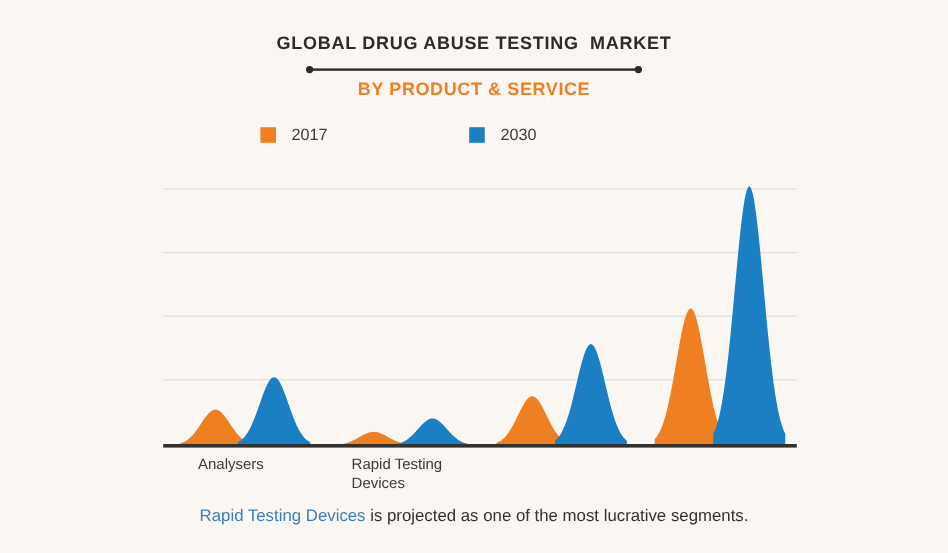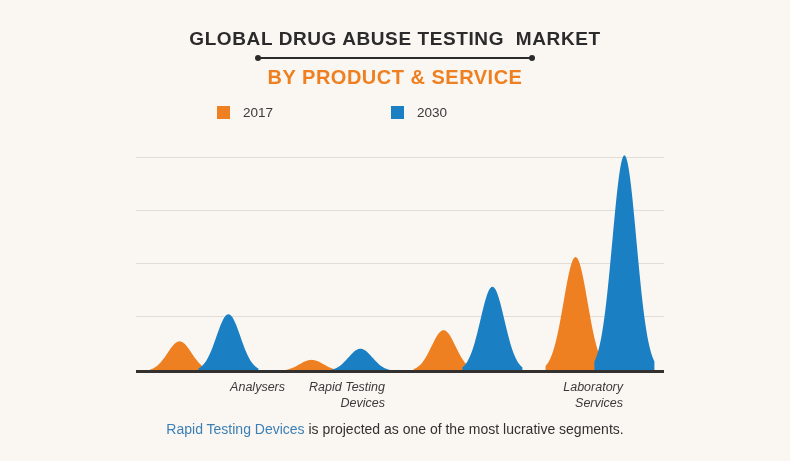--- a/index.html
+++ b/index.html
@@ -20,21 +20,21 @@
     background: #faf7f3;
   }
 
   
   #title {
     position: absolute;
     left: 0;
     top: 28px;
     width: 790px;
     text-align: center;
-    font-size: 19px;
+    font-size: 15px;
     font-weight: bold;
     letter-spacing: 0.6px;
     color: #2b2b2b;
     white-space: pre;
   }
   #divider {
     position: absolute;
     left: 255px;
     top: 53px;
     width: 280px;
@@ -58,21 +58,21 @@
   }
   #divider .dot.left  { left: 0; }
   #divider .dot.right { right: 0; }
 
   #subtitle {
     position: absolute;
     left: 0;
     top: 66px;
     width: 790px;
     text-align: center;
-    font-size: 20px;
+    font-size: 15px;
     font-weight: bold;
     letter-spacing: 0.5px;
     color: #ef8022;
   }
 
   
   #legend {
     position: absolute;
     left: 0;
     top: 105px;
@@ -131,27 +131,26 @@
   #categories {
     position: absolute;
     left: 136px;
     top: 379px;
     width: 528px;
     height: 40px;
   }
   .cat-label {
     position: absolute;
     top: 0;
-    text-align: right;
+    text-align: left;
     font-size: 12.5px;
     line-height: 16px;
     color: #3a3a3a;
     transform: translateX(-50%);
     width: 120px;
-    font-style: italic;
   }
 
   
   #caption {
     position: absolute;
     left: 0;
     top: 421px;
     width: 790px;
     text-align: center;
     font-size: 14px;
@@ -201,20 +200,19 @@
         <path d="M 194.40,221 L 194.40,220.02 L 195.40,219.80 L 196.40,219.54 L 197.40,219.23 L 198.40,218.87 L 199.40,218.46 L 200.40,217.99 L 201.40,217.45 L 202.40,216.85 L 203.40,216.19 L 204.40,215.45 L 205.40,214.64 L 206.40,213.77 L 207.40,212.84 L 208.40,211.85 L 209.40,210.81 L 210.40,209.73 L 211.40,208.62 L 212.40,207.50 L 213.40,206.38 L 214.40,205.27 L 215.40,204.20 L 216.40,203.18 L 217.40,202.22 L 218.40,201.36 L 219.40,200.59 L 220.40,199.94 L 221.40,199.42 L 222.40,199.05 L 223.40,198.82 L 224.40,198.74 L 225.40,198.82 L 226.40,199.05 L 227.40,199.42 L 228.40,199.94 L 229.40,200.59 L 230.40,201.36 L 231.40,202.22 L 232.40,203.18 L 233.40,204.20 L 234.40,205.27 L 235.40,206.38 L 236.40,207.50 L 237.40,208.62 L 238.40,209.73 L 239.40,210.81 L 240.40,211.85 L 241.40,212.84 L 242.40,213.77 L 243.40,214.64 L 244.40,215.45 L 245.40,216.19 L 246.40,216.85 L 247.40,217.45 L 248.40,217.99 L 249.40,218.46 L 250.40,218.87 L 251.40,219.23 L 252.40,219.54 L 253.40,219.80 L 254.40,220.02 L 254.40,221 Z" fill="#1b7fc4"></path>
         <path d="M 326.40,221 L 326.40,217.30 L 327.40,216.46 L 328.40,215.46 L 329.40,214.30 L 330.40,212.94 L 331.40,211.38 L 332.40,209.60 L 333.40,207.57 L 334.40,205.30 L 335.40,202.78 L 336.40,199.99 L 337.40,196.94 L 338.40,193.64 L 339.40,190.11 L 340.40,186.36 L 341.40,182.42 L 342.40,178.33 L 343.40,174.14 L 344.40,169.89 L 345.40,165.64 L 346.40,161.45 L 347.40,157.39 L 348.40,153.52 L 349.40,149.91 L 350.40,146.63 L 351.40,143.74 L 352.40,141.28 L 353.40,139.32 L 354.40,137.89 L 355.40,137.02 L 356.40,136.73 L 357.40,137.02 L 358.40,137.89 L 359.40,139.32 L 360.40,141.28 L 361.40,143.74 L 362.40,146.63 L 363.40,149.91 L 364.40,153.52 L 365.40,157.39 L 366.40,161.45 L 367.40,165.64 L 368.40,169.89 L 369.40,174.14 L 370.40,178.33 L 371.40,182.42 L 372.40,186.36 L 373.40,190.11 L 374.40,193.64 L 375.40,196.94 L 376.40,199.99 L 377.40,202.78 L 378.40,205.30 L 379.40,207.57 L 380.40,209.60 L 381.40,211.38 L 382.40,212.94 L 383.40,214.30 L 384.40,215.46 L 385.40,216.46 L 386.40,217.30 L 386.40,221 Z" fill="#1b7fc4"></path>
         <path d="M 458.40,221 L 458.40,211.52 L 459.40,209.37 L 460.40,206.82 L 461.40,203.84 L 462.40,200.37 L 463.40,196.37 L 464.40,191.81 L 465.40,186.63 L 466.40,180.82 L 467.40,174.35 L 468.40,167.21 L 469.40,159.41 L 470.40,150.97 L 471.40,141.92 L 472.40,132.32 L 473.40,122.24 L 474.40,111.78 L 475.40,101.04 L 476.40,90.17 L 477.40,79.29 L 478.40,68.57 L 479.40,58.17 L 480.40,48.27 L 481.40,39.04 L 482.40,30.64 L 483.40,23.23 L 484.40,16.95 L 485.40,11.93 L 486.40,8.27 L 487.40,6.04 L 488.40,5.29 L 489.40,6.04 L 490.40,8.27 L 491.40,11.93 L 492.40,16.95 L 493.40,23.23 L 494.40,30.64 L 495.40,39.04 L 496.40,48.27 L 497.40,58.17 L 498.40,68.57 L 499.40,79.29 L 500.40,90.17 L 501.40,101.04 L 502.40,111.78 L 503.40,122.24 L 504.40,132.32 L 505.40,141.92 L 506.40,150.97 L 507.40,159.41 L 508.40,167.21 L 509.40,174.35 L 510.40,180.82 L 511.40,186.63 L 512.40,191.81 L 513.40,196.37 L 514.40,200.37 L 515.40,203.84 L 516.40,206.82 L 517.40,209.37 L 518.40,211.52 L 518.40,221 Z" fill="#1b7fc4"></path>
       </svg>
     <div id="baseline"></div>
   </div>
 
   <div id="categories">
     <div class="cat-label" style="left:89px">Analysers</div>
     <div class="cat-label" style="left:203px; width:92px">Rapid Testing Devices</div>
-    <div class="cat-label" style="left:441px; width:92px">Laboratory Services</div>
   </div>
 
   <div id="caption">
     <span class="highlight">Rapid Testing Devices</span><span> is projected as one of the most lucrative segments.</span>
   </div>
 
 </div>
 
 </body></html>

